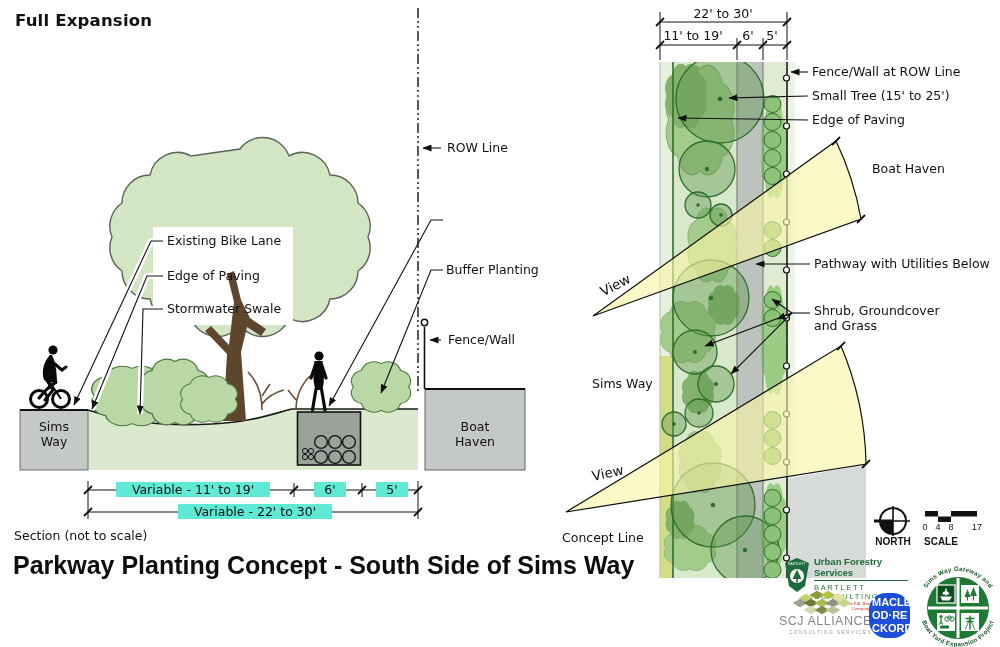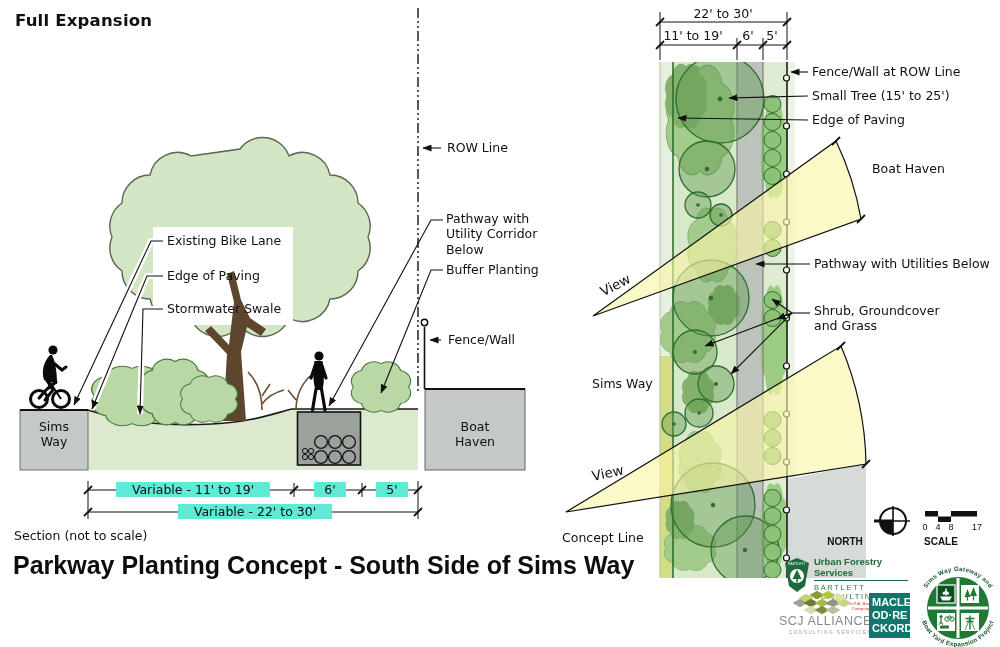--- a/index.html
+++ b/index.html
@@ -16,23 +16,23 @@
   .tb2{top:581px;font-size:24px;color:#1a1a1a;}
   .tb3{top:609px;font-size:24px;color:#aeaeae;font-weight:300;letter-spacing:.3px;}
   .tiny{position:absolute;font-family:"Liberation Sans",sans-serif;}
   .north{font-size:10px;font-weight:bold;}
   .snum{font-size:9px;text-align:center;}
   .bart1{font-size:9.5px;font-weight:bold;color:#1d6b3c;}
   .bart2{font-size:7.6px;color:#2a7d3f;letter-spacing:1.6px;}
   .bart3{font-size:4.3px;color:#cc3322;text-align:center;}
   .scjname{font-size:12.5px;color:#85898d;letter-spacing:.5px;}
   .scjsub{font-size:4.8px;color:#9ba0a4;letter-spacing:1.4px;}
-  .mac{position:absolute;left:869px;top:593px;width:41px;height:45px;background:#0f766e;
+  .mac{position:absolute;left:869px;top:593px;width:41px;height:45px;background:#1d4ed8;
        color:#fff;font-family:"Liberation Sans",sans-serif;font-weight:bold;font-size:11px;
-       line-height:1.18;padding:3px 0 0 3px;box-sizing:border-box;}
+       line-height:1.18;padding:3px 0 0 3px;box-sizing:border-box;border-radius:17px;}
   .view{font-size:13.5px;transform-origin:left center;}
 </style>
 </head>
 <body>
 
 <div id="page">
 
 <svg width="1000" height="647" viewBox="0 0 1000 647">
   <defs>
     <marker id="arw" markerUnits="userSpaceOnUse" markerWidth="9" markerHeight="7" refX="8.5" refY="3.5" orient="auto">
@@ -295,21 +295,20 @@
     </g>
   </g>
 </svg>
 
 <div class="heading">Full Expansion</div>
 
 <div class="lbl" style="left:167px;top:233px">Existing Bike Lane</div>
 <div class="lbl" style="left:167px;top:268px">Edge of Paving</div>
 <div class="lbl" style="left:167px;top:301px">Stormwater Swale</div>
 <div class="lbl" style="left:447px;top:140px">ROW Line</div>
-<div class="lbl" style="left:446px;top:211px;width:104px;white-space:normal">Pathway with Utility Corridor Below</div>
 <div class="lbl" style="left:446px;top:262px">Buffer Planting</div>
 <div class="lbl" style="left:448px;top:332px">Fence/Wall</div>
 <div class="lbl pre ctr" style="left:20px;top:419px;width:68px">Sims
 Way</div>
 <div class="lbl pre ctr" style="left:425px;top:419px;width:100px">Boat
 Haven</div>
 
 <div class="lbl dim" style="left:116px;top:482px;width:150px">Variable - 11' to 19'</div>
 <div class="lbl dim" style="left:314px;top:482px;width:28px">6'</div>
 <div class="lbl dim" style="left:376px;top:482px;width:28px">5'</div>
@@ -326,21 +325,21 @@
 <div class="lbl" style="left:812px;top:112px">Edge of Paving</div>
 <div class="lbl" style="left:872px;top:161px">Boat Haven</div>
 <div class="lbl" style="left:814px;top:256px">Pathway with Utilities Below</div>
 <div class="lbl pre" style="left:814px;top:303px">Shrub, Groundcover
 and Grass</div>
 <div class="lbl" style="left:592px;top:376px">Sims Way</div>
 <div class="lbl view" style="left:601px;top:284px;transform:rotate(-27deg)">View</div>
 <div class="lbl view" style="left:592px;top:468px;transform:rotate(-12deg)">View</div>
 <div class="lbl" style="left:562px;top:530px">Concept Line</div>
 
-<div class="tiny north ctr" style="left:820px;top:536px;width:50px;text-align:center">NORTH</div>
+<div class="tiny north ctr" style="left:868px;top:536px;width:50px;text-align:center">NORTH</div>
 <div class="tiny north" style="left:924px;top:536px">SCALE</div>
 <div class="tiny snum" style="left:920px;top:522px;width:10px">0</div>
 <div class="tiny snum" style="left:933px;top:522px;width:10px">4</div>
 <div class="tiny snum" style="left:946px;top:522px;width:10px">8</div>
 <div class="tiny snum" style="left:970px;top:522px;width:14px">17</div>
 
 <div class="tb tb1">Parkway Planting Concept - South Side of Sims Way</div>
 
 <svg style="left:783px;top:556px" width="28" height="38">
   <path d="M14,2 L26,7 L22,30 L14,36 L6,30 L2,7 Z" fill="#1d6b3c"></path>

